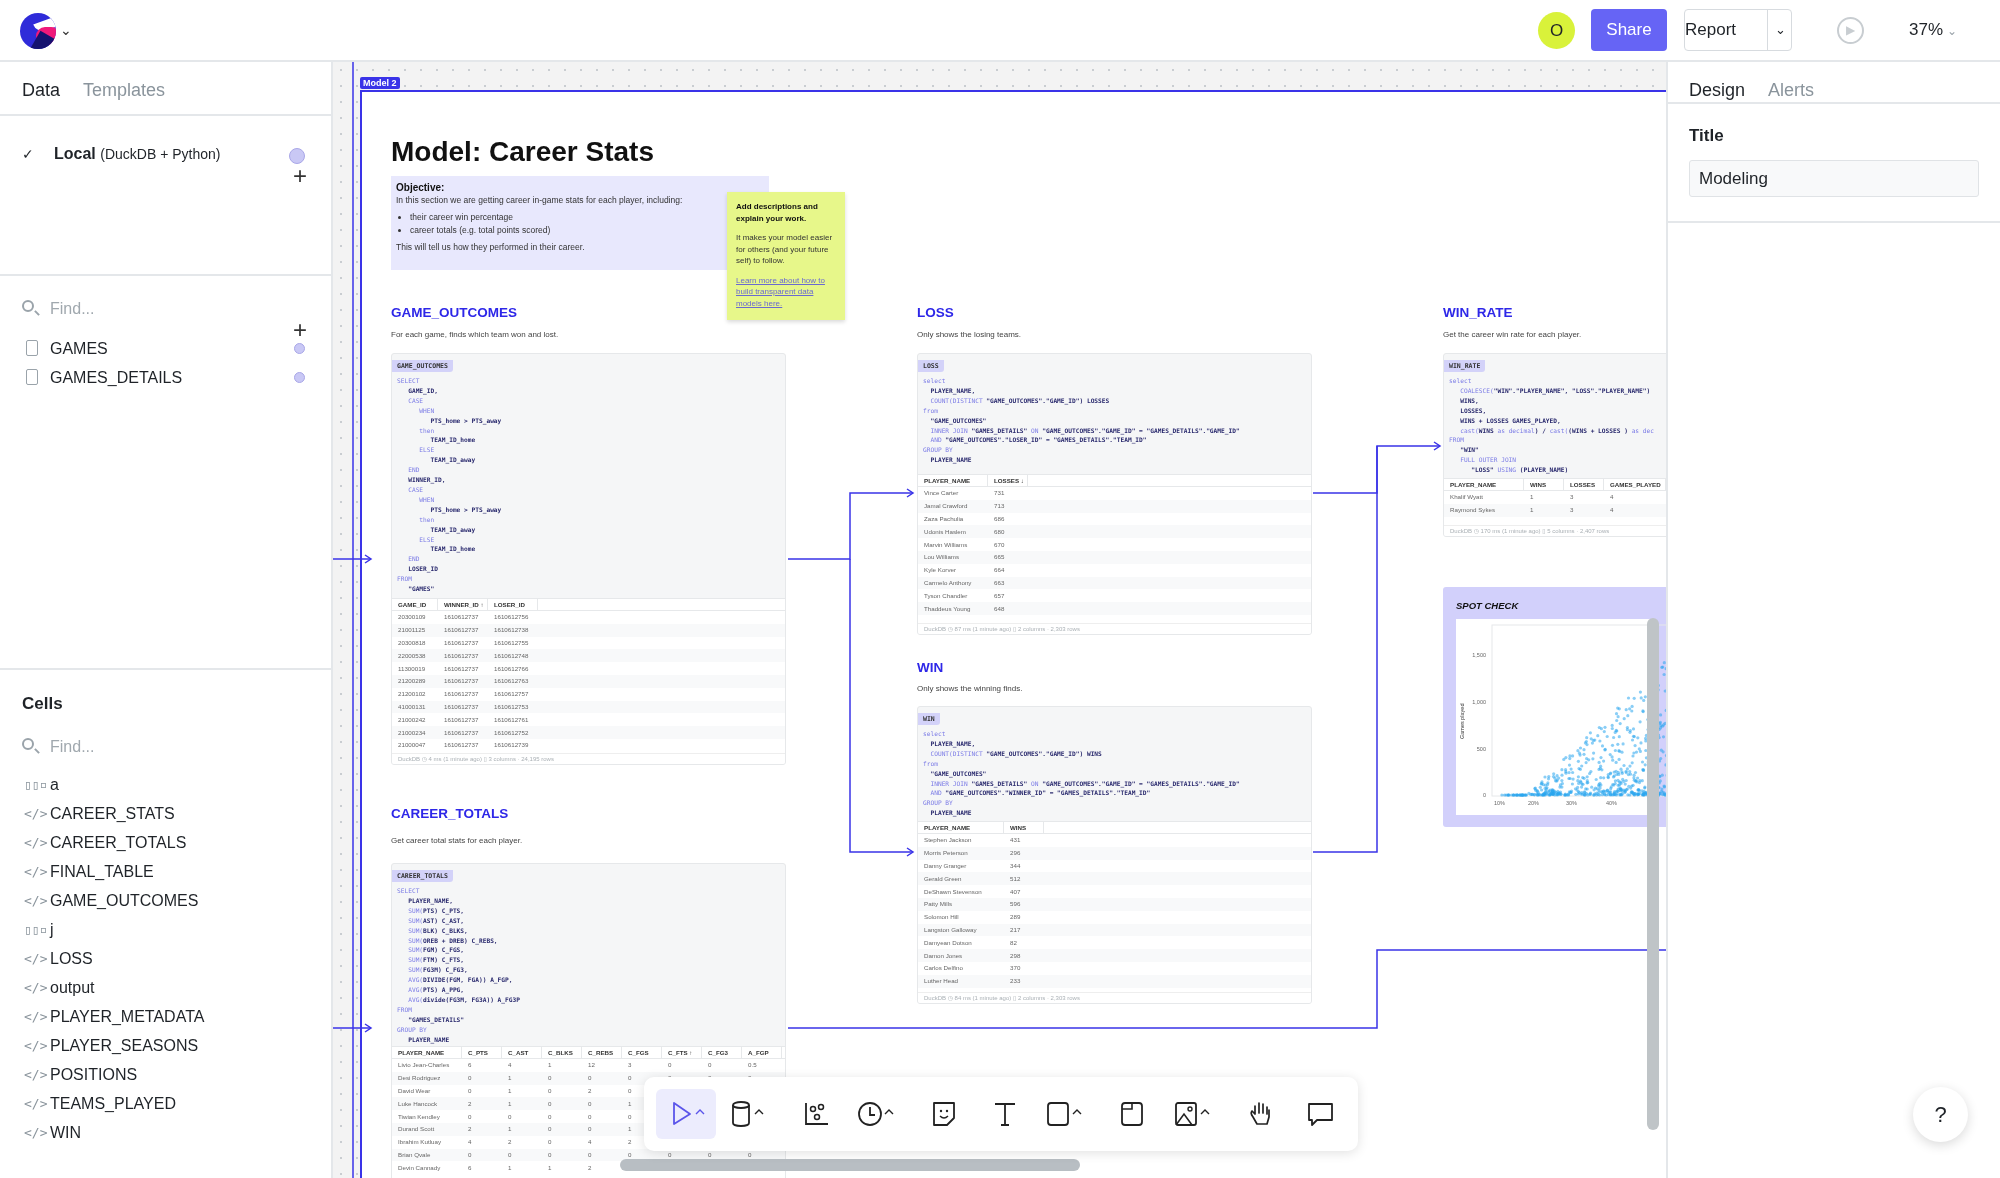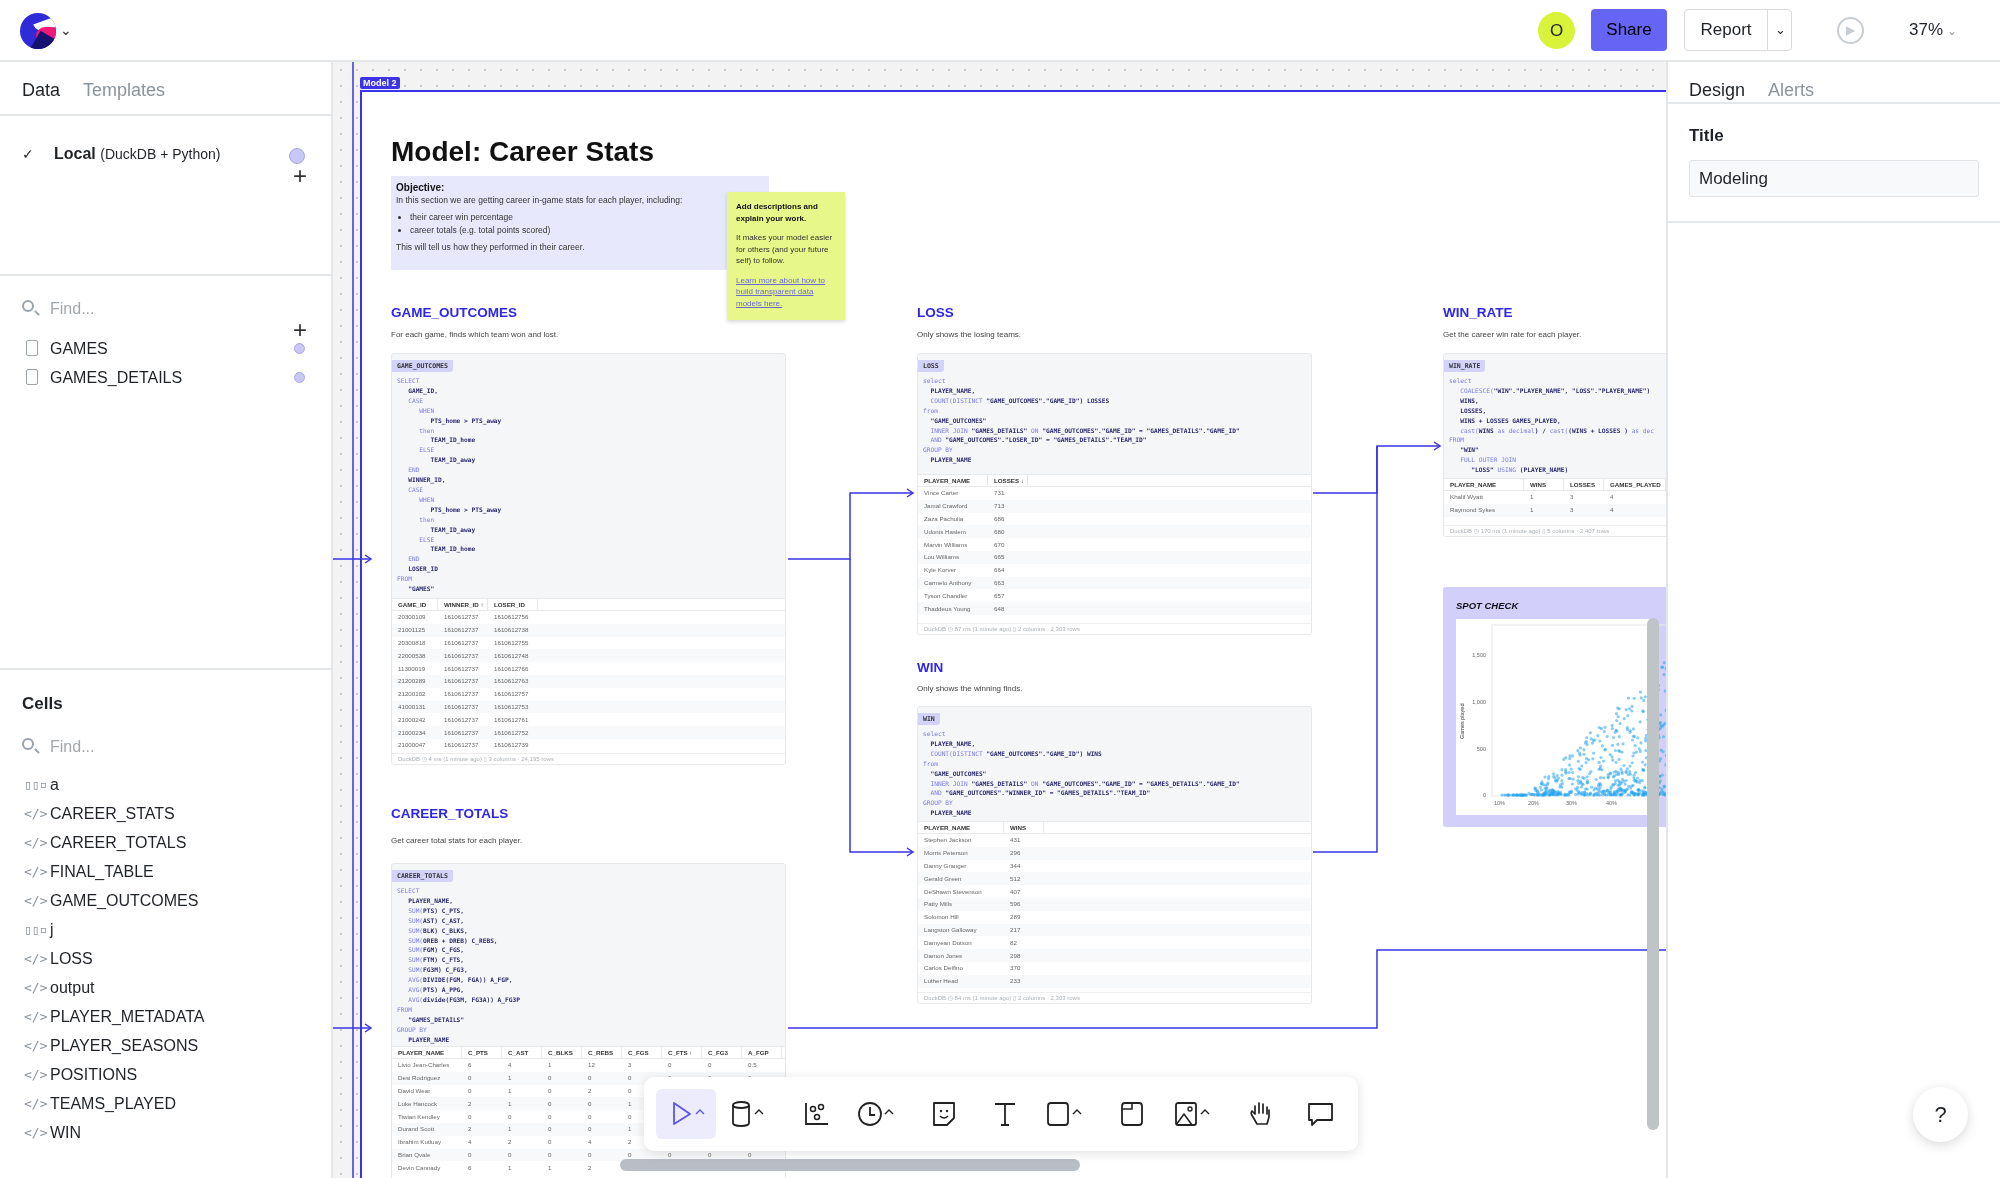--- a/index.html
+++ b/index.html
@@ -8,23 +8,23 @@
 .logo{position:absolute;left:20px;top:13px;width:36px;height:36px;border-radius:50%;overflow:hidden;background:#2f2bd9}
 .logo .p1{position:absolute;left:16px;top:14px;width:24px;height:18px;background:#f0197a;border-radius:12px 12px 2px 12px}
 .logo .p2{position:absolute;left:14px;top:22px;width:22px;height:20px;background:#151270;transform:rotate(30deg)}
 .logo .cut{position:absolute;left:14px;top:6px;width:30px;height:10px;background:#fff;border-radius:0 0 10px 10px;transform:rotate(-20deg)}
 .logo-chev{position:absolute;left:60px;top:22px;font-size:14px;color:#333}
 .crumb{position:absolute;left:0;width:2000px;top:19px;text-align:center;font-size:19px;pointer-events:none}
 .crumb span{pointer-events:auto}
 .crumb .c1{color:#8a949c}
 .crumb .c2{color:#1f2328}
 .avatar{position:absolute;left:1538px;top:12px;width:37px;height:37px;border-radius:50%;background:#d9f23a;text-align:center;line-height:37px;font-size:17px}
-.share{position:absolute;left:1591px;top:9px;width:76px;height:42px;background:#6664f5;color:#000000;border-radius:4px;font-size:17px;text-align:center;line-height:42px}
+.share{position:absolute;left:1591px;top:9px;width:76px;height:42px;background:#6664f5;color:#ffffff;border-radius:4px;font-size:17px;text-align:center;line-height:42px}
 .report{position:absolute;left:1684px;top:9px;width:108px;height:42px;border:1px solid #d7dbdf;border-radius:4px;font-size:17px;line-height:40px}
-.report .lbl{position:absolute;left:0;width:82px;text-align:center}
+.report .lbl{position:absolute;left:0;width:82px;}
 .report .dd{position:absolute;left:82px;top:0;width:26px;height:40px;border-left:1px solid #d7dbdf;text-align:center;font-size:13px}
 .play{position:absolute;left:1837px;top:17px;width:27px;height:27px;border-radius:50%;border:2px solid #c8cdd1;text-align:center;line-height:23px;font-size:12px;color:#c8cdd1}
 .zoomlvl{position:absolute;left:1909px;top:20px;font-size:17px}
 .zoomlvl .ch{color:#9aa3aa;font-size:12px;margin-left:4px}
 
 .left{position:absolute;left:0;top:62px;width:333px;height:1116px;background:#fff;border-right:2px solid #e4e7ea;z-index:4}
 .tabs{height:54px;border-bottom:2px solid #e4e7ea;padding:18px 0 0 22px;font-size:18px}
 .tab{display:inline-block;margin-right:18px}
 .tab.active{color:#1f2328}
 .tab.inactive{color:#8a949c}

